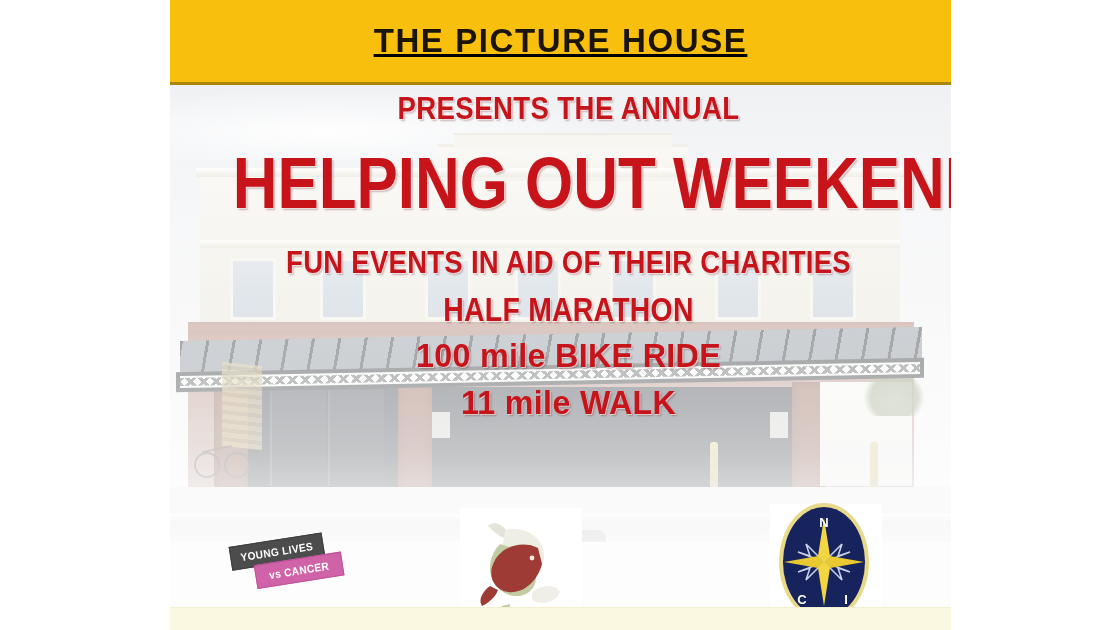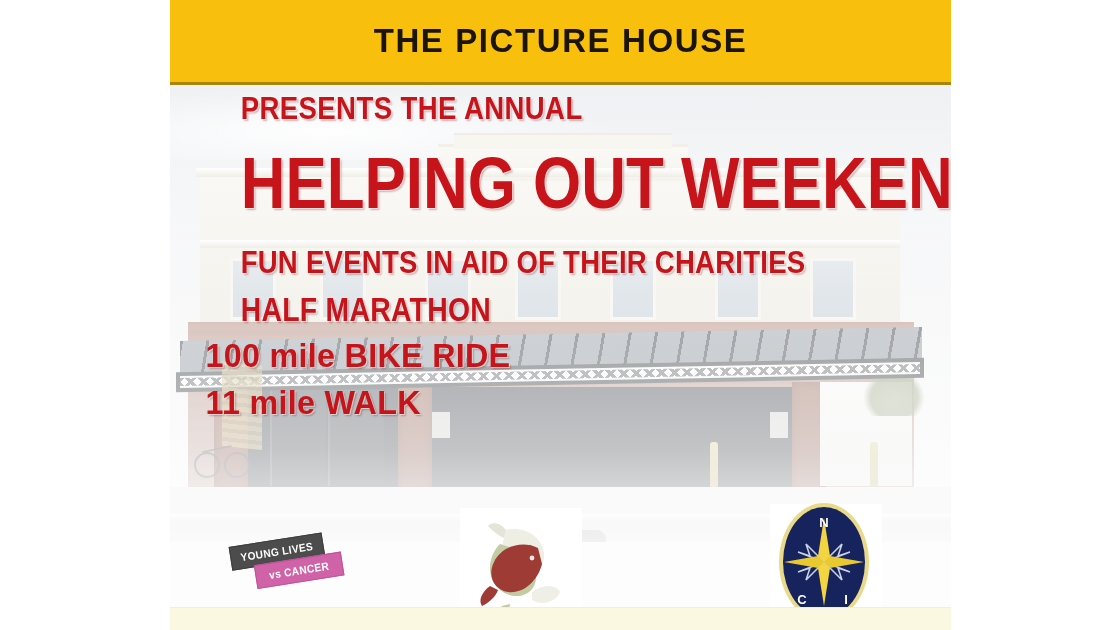--- a/index.html
+++ b/index.html
@@ -159,31 +159,31 @@
   .photo-wash{
     position:absolute;left:0;top:0;width:100%;height:100%;
     background:linear-gradient(rgba(255,255,255,.58) 0%, rgba(255,255,255,.52) 45%, rgba(255,255,255,.72) 80%, rgba(255,255,255,.93) 100%);
     pointer-events:none;
   }
   
   .banner{
     position:absolute;left:0;top:0;width:781px;height:82px;
     background:#f8bf0c;
     border-bottom:3px solid #a9850a;
-    display:flex;align-items:center;justify-content:center;
+    display:flex;align-items:center;justify-content:center;text-decoration:underline;
   }
   .banner-text{
     font-family:"Liberation Sans", sans-serif;
     font-weight:700;font-size:33px;letter-spacing:1.6px;color:#1b1409;
     white-space:nowrap;
   }
   
   .copy{
-    position:absolute;left:16px;top:92px;width:781px;
-    text-align:left;color:#c7131a;
+    position:absolute;left:8px;top:92px;width:781px;
+    text-align:center;color:#c7131a;
     text-shadow:1px 1px 0 rgba(255,255,255,.55), 2px 2px 2px rgba(90,0,0,.28);
     pointer-events:none;
   }
   .ln{
     font-family:"Liberation Sans Narrow","Liberation Sans", sans-serif;
     font-weight:700;line-height:1.02;
     transform:scaleX(.86);transform-origin:center;
     white-space:nowrap;
   }
   .l-presents{font-size:32px;letter-spacing:.5px;margin-bottom:22px;}

